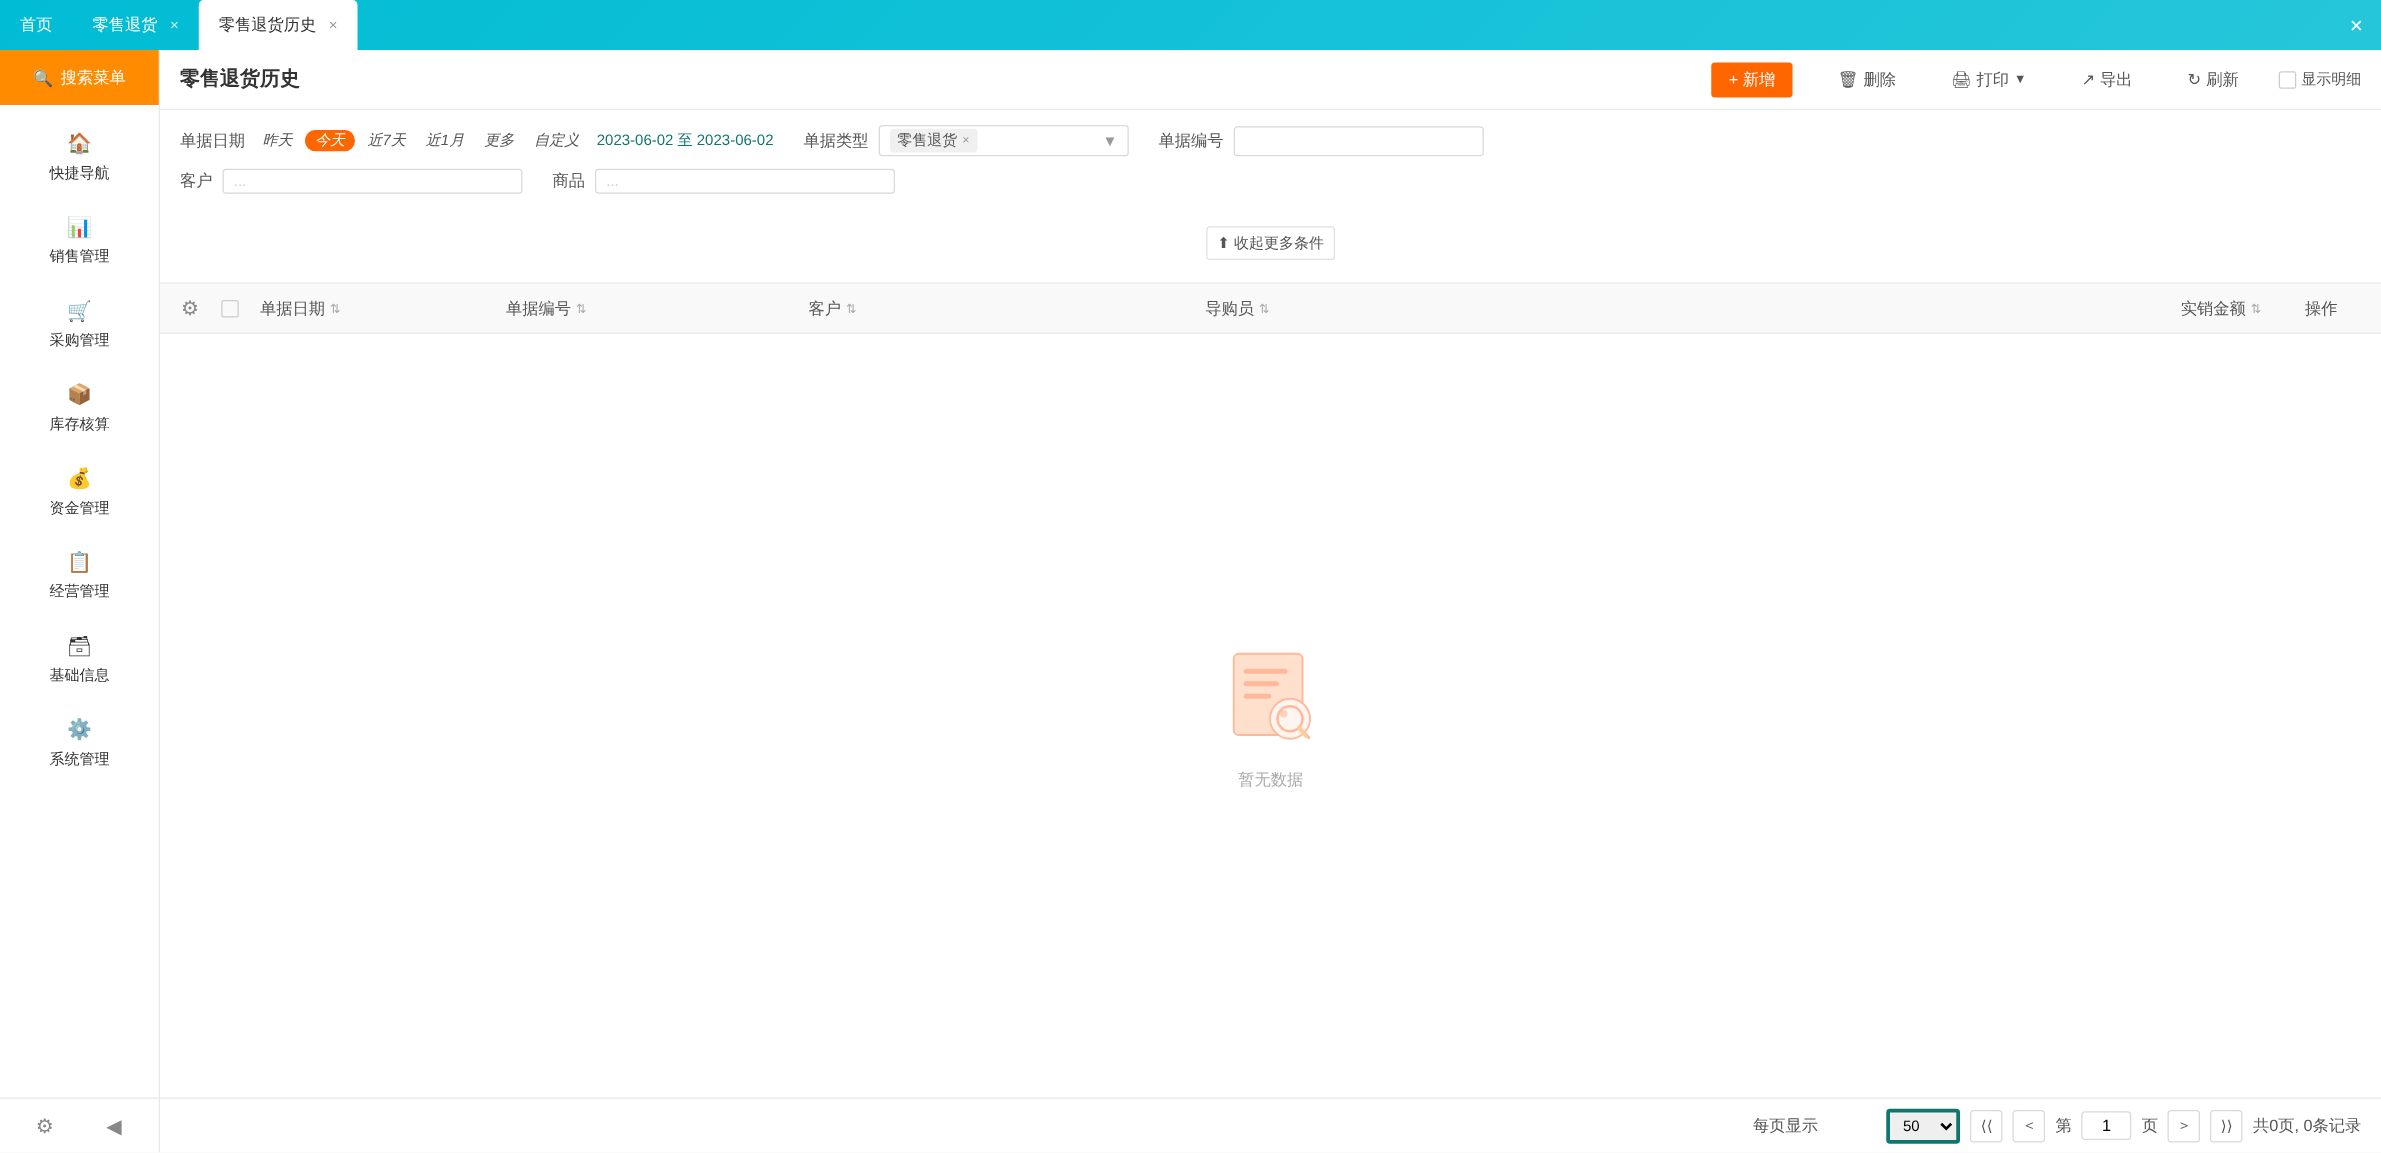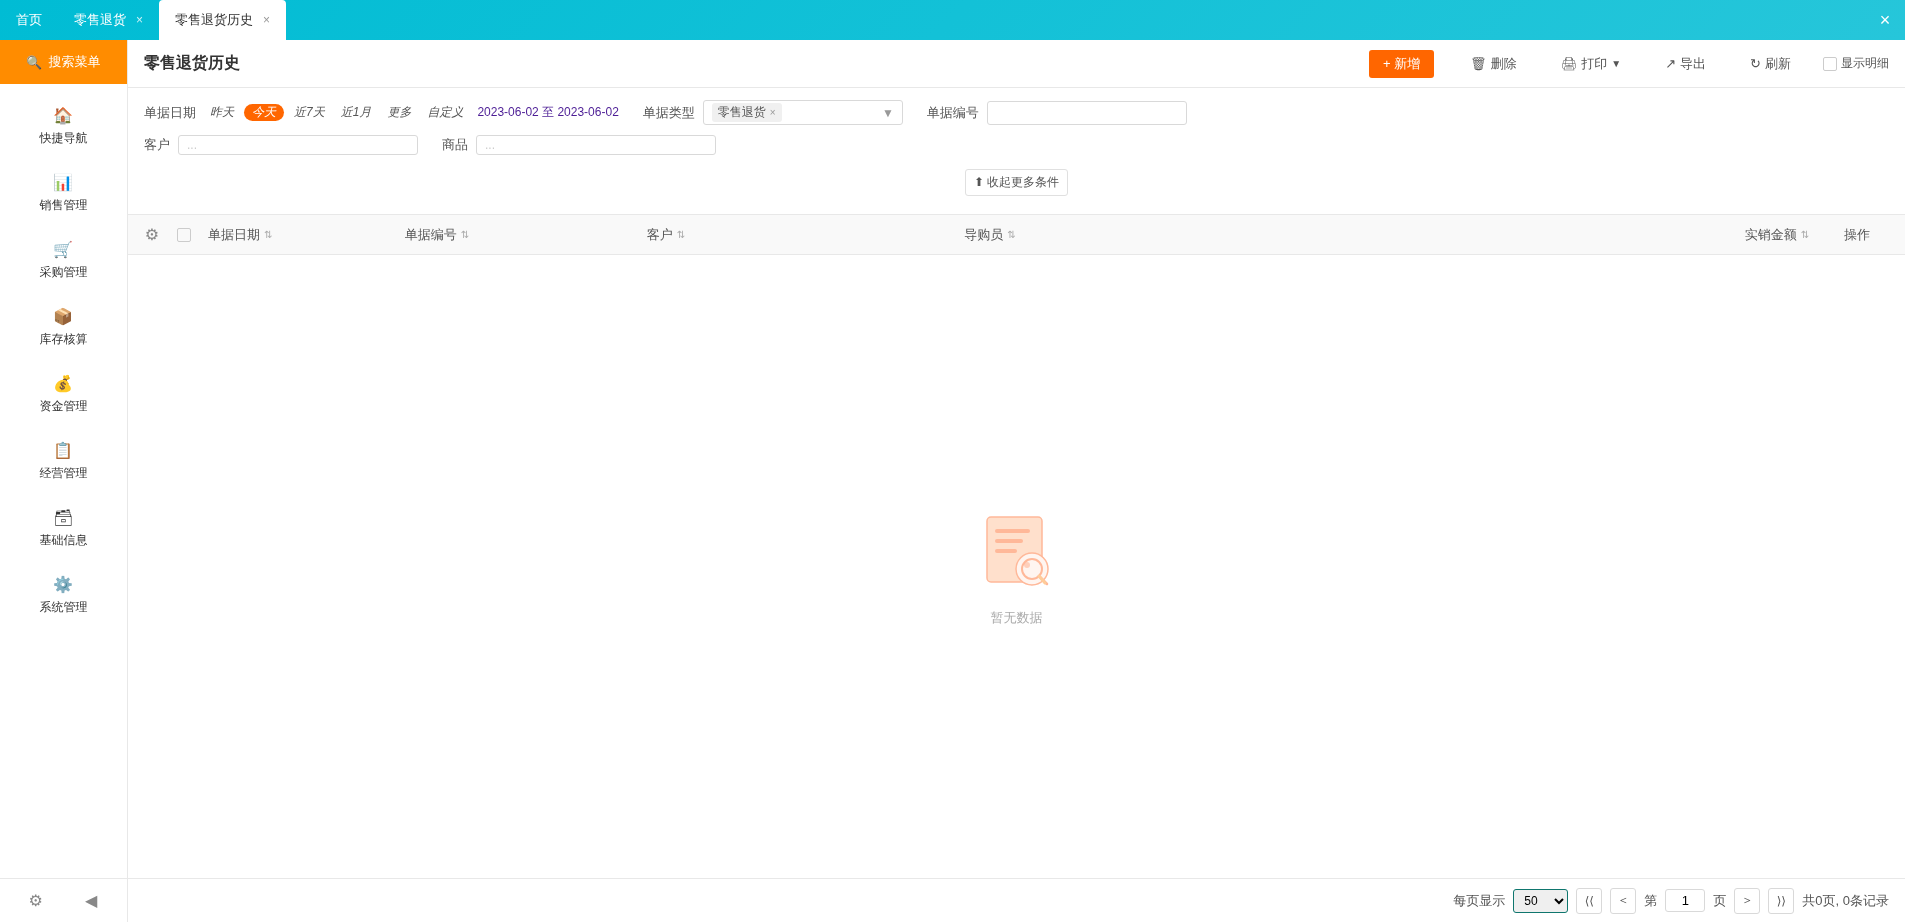--- a/index.html
+++ b/index.html
@@ -227,21 +227,21 @@
       font-style: italic;
     }
     .date-btn.active {
       background: #ff6600;
       color: #fff;
       border-radius: 10px;
       padding: 0 8px;
     }
     .date-range-value {
       font-size: 12px;
-      color: #4c1d95;
+      color: #0f766e;
     }
     .filter-input {
       border: 1px solid #d9d9d9;
       border-radius: 3px;
       padding: 4px 8px;
       font-size: 12px;
       color: #333;
       width: 200px;
       outline: none;
     }
@@ -277,23 +277,22 @@
     .filter-more-btn {
       display: flex;
       align-items: center;
       gap: 4px;
       font-size: 12px;
       color: #555;
       cursor: pointer;
       padding: 4px 8px;
       border: 1px solid #e0e0e0;
       border-radius: 3px;
-      margin: 4px auto 10px;
+      margin: 16px auto 10px;
       width: fit-content;
-      font-family: Liberation Serif, serif;
     }
 
     
     .table-wrap {
       flex: 1;
       display: flex;
       flex-direction: column;
       background: #fff;
       overflow: hidden;
     }
@@ -364,25 +363,26 @@
       justify-content: flex-end;
       padding: 0 16px;
       gap: 8px;
       border-top: 1px solid #e8e8e8;
       background: #fff;
       font-size: 13px;
       color: #555;
       flex-shrink: 0;
     }
     .pagination-select {
-      border: 1px solid #0f766e;
+      border: 3px solid #0f766e;
       border-radius: 3px;
       padding: 3px 6px;
       font-size: 12px;
       outline: none;
+      margin-left: 47px;
     }
     .pagination-btn {
       width: 26px;
       height: 26px;
       border: 1px solid #d9d9d9;
       border-radius: 3px;
       display: flex;
       align-items: center;
       justify-content: center;
       cursor: pointer;

